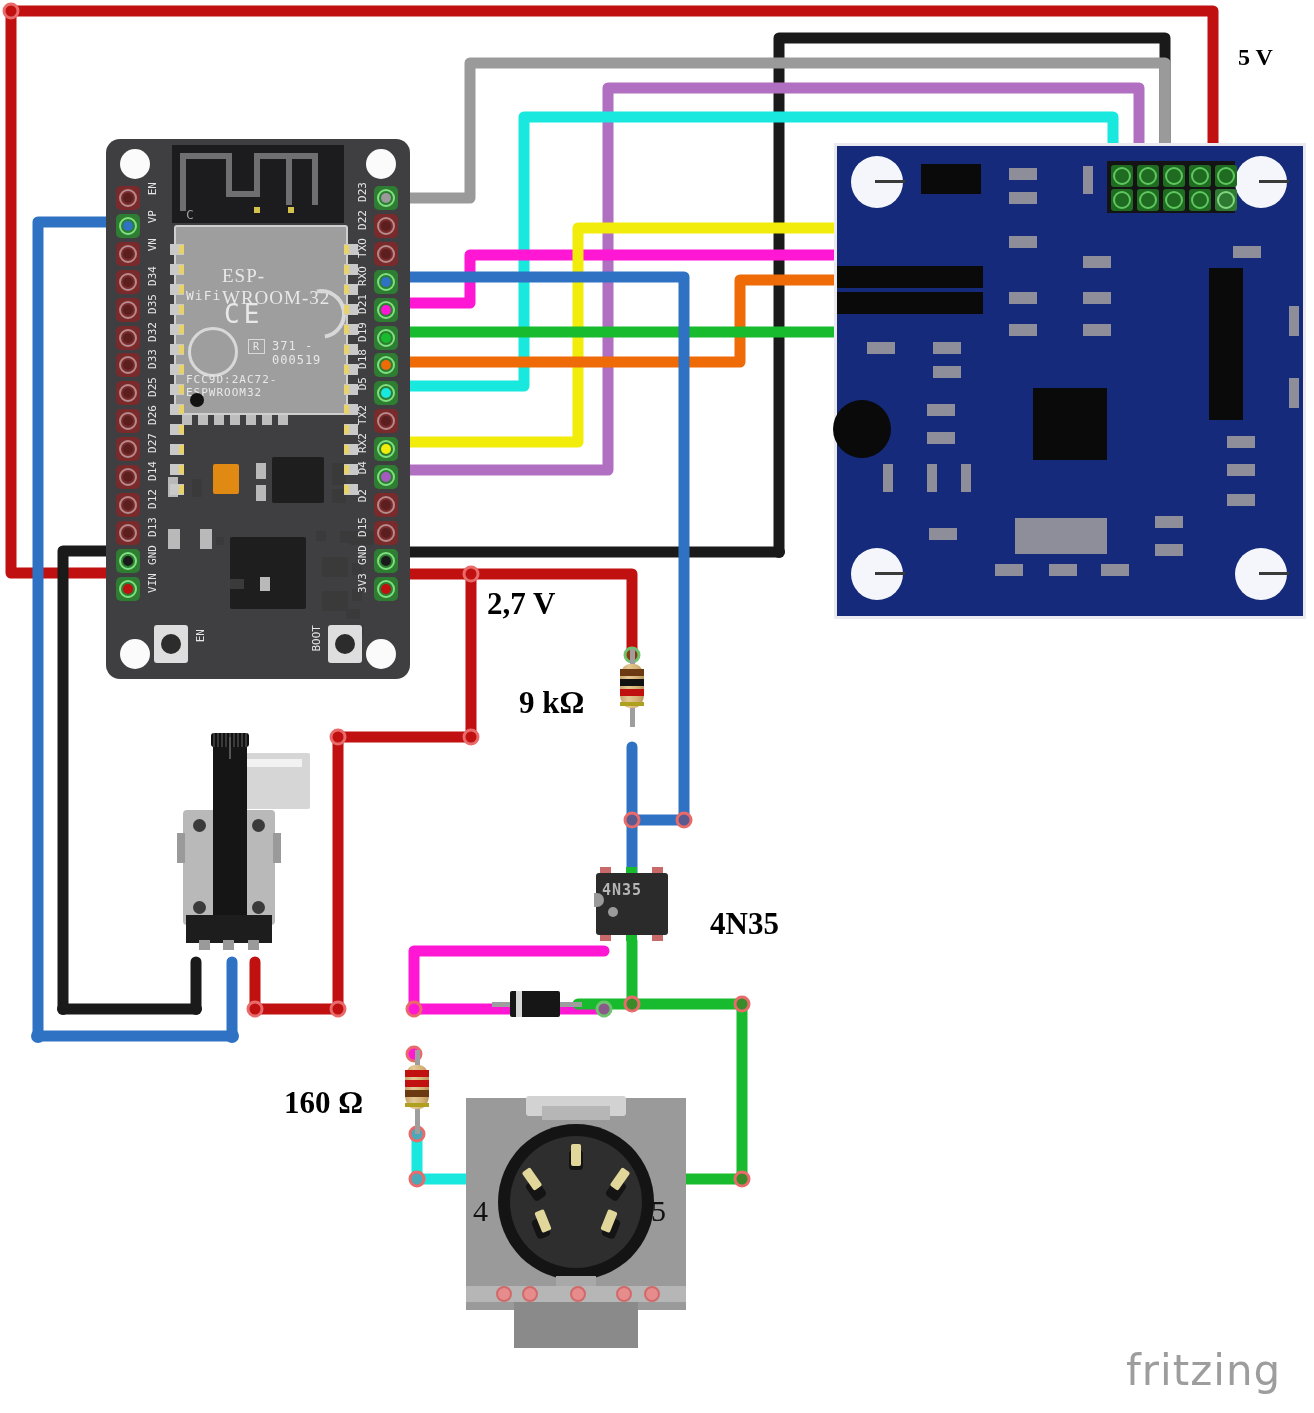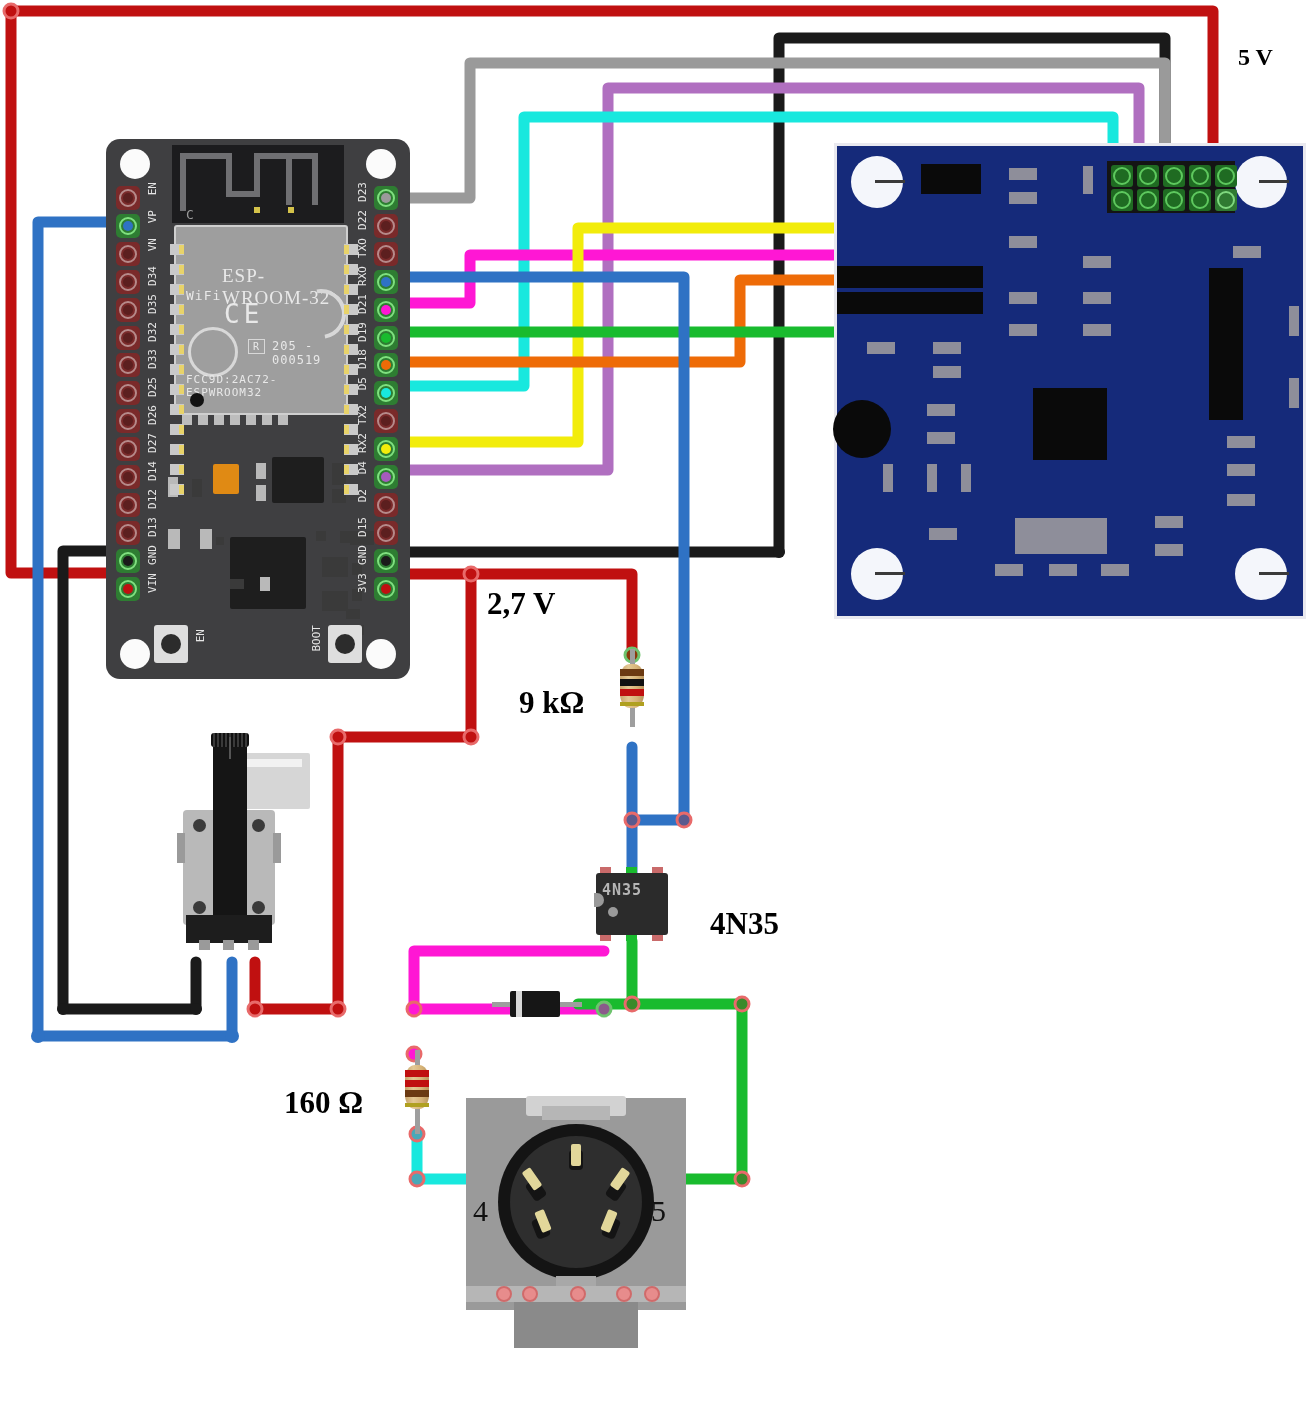--- a/index.html
+++ b/index.html
@@ -195,21 +195,21 @@
 
     <div class="module">
       <div class="mtxt" style="left:10px;top:38px;font-size:13px;margin-top:23px;">WiFi</div>
       <div class="mtxt" style="left:46px;top:38px;font-size:19px;font-family:Liberation Serif, serif;">ESP-WROOM-32</div>
       <div class="mtxt" style="left:48px;top:72px;font-size:26px;letter-spacing:4px;">CE</div>
       <div style="position:absolute;left:120px;top:62px;width:42px;height:42px;border-radius:50%;
                   border:4px solid #d8d8d8;border-left-color:transparent;border-bottom-color:transparent;
                   transform:rotate(35deg);"></div>
       <div style="position:absolute;left:12px;top:100px;width:44px;height:44px;border-radius:50%;border:3px solid #d8d8d8;"></div>
       <div class="mtxt" style="left:72px;top:112px;font-size:10px;border:1.5px solid #d8d8d8;padding:1px 4px;">R</div>
-      <div class="mtxt" style="left:96px;top:112px;font-size:12px;">205 - 000519</div>
+      <div class="mtxt" style="left:96px;top:112px;font-size:12px;">371 - 000519</div>
       <div class="mtxt" style="left:10px;top:146px;font-size:11px;">FCC9D:2AC72-ESPWROOM32</div>
       <div style="position:absolute;left:14px;top:166px;width:14px;height:14px;border-radius:50%;background:#121212;"></div>
     </div>
 
     <div class="shield" style="left:76px;top:276px;width:10px;height:10px;"></div>
     <div class="shield" style="left:92px;top:276px;width:10px;height:10px;"></div>
     <div class="shield" style="left:108px;top:276px;width:10px;height:10px;"></div>
     <div class="shield" style="left:124px;top:276px;width:10px;height:10px;"></div>
     <div class="shield" style="left:140px;top:276px;width:10px;height:10px;"></div>
     <div class="shield" style="left:156px;top:276px;width:10px;height:10px;"></div>
@@ -645,14 +645,15 @@
     <div class="lug" style="left:104px;top:188px;"></div>
     <div class="lug" style="left:150px;top:188px;"></div>
     <div class="lug" style="left:178px;top:188px;"></div>
     <div class="skirt"></div>
     <div class="dnum" style="left:7px;top:96px;">4</div>
     <div class="dnum" style="left:185px;top:96px;">5</div>
   </div>
 
   <div class="lbl" style="left:1238px;top:44px;font-size:24px;">5 V</div>
   <div class="lbl" style="left:487px;top:586px;font-size:31px;">2,7 V</div>
+  <div class="fritz">fritzing</div>
 
 </div>
 
 </body></html>

